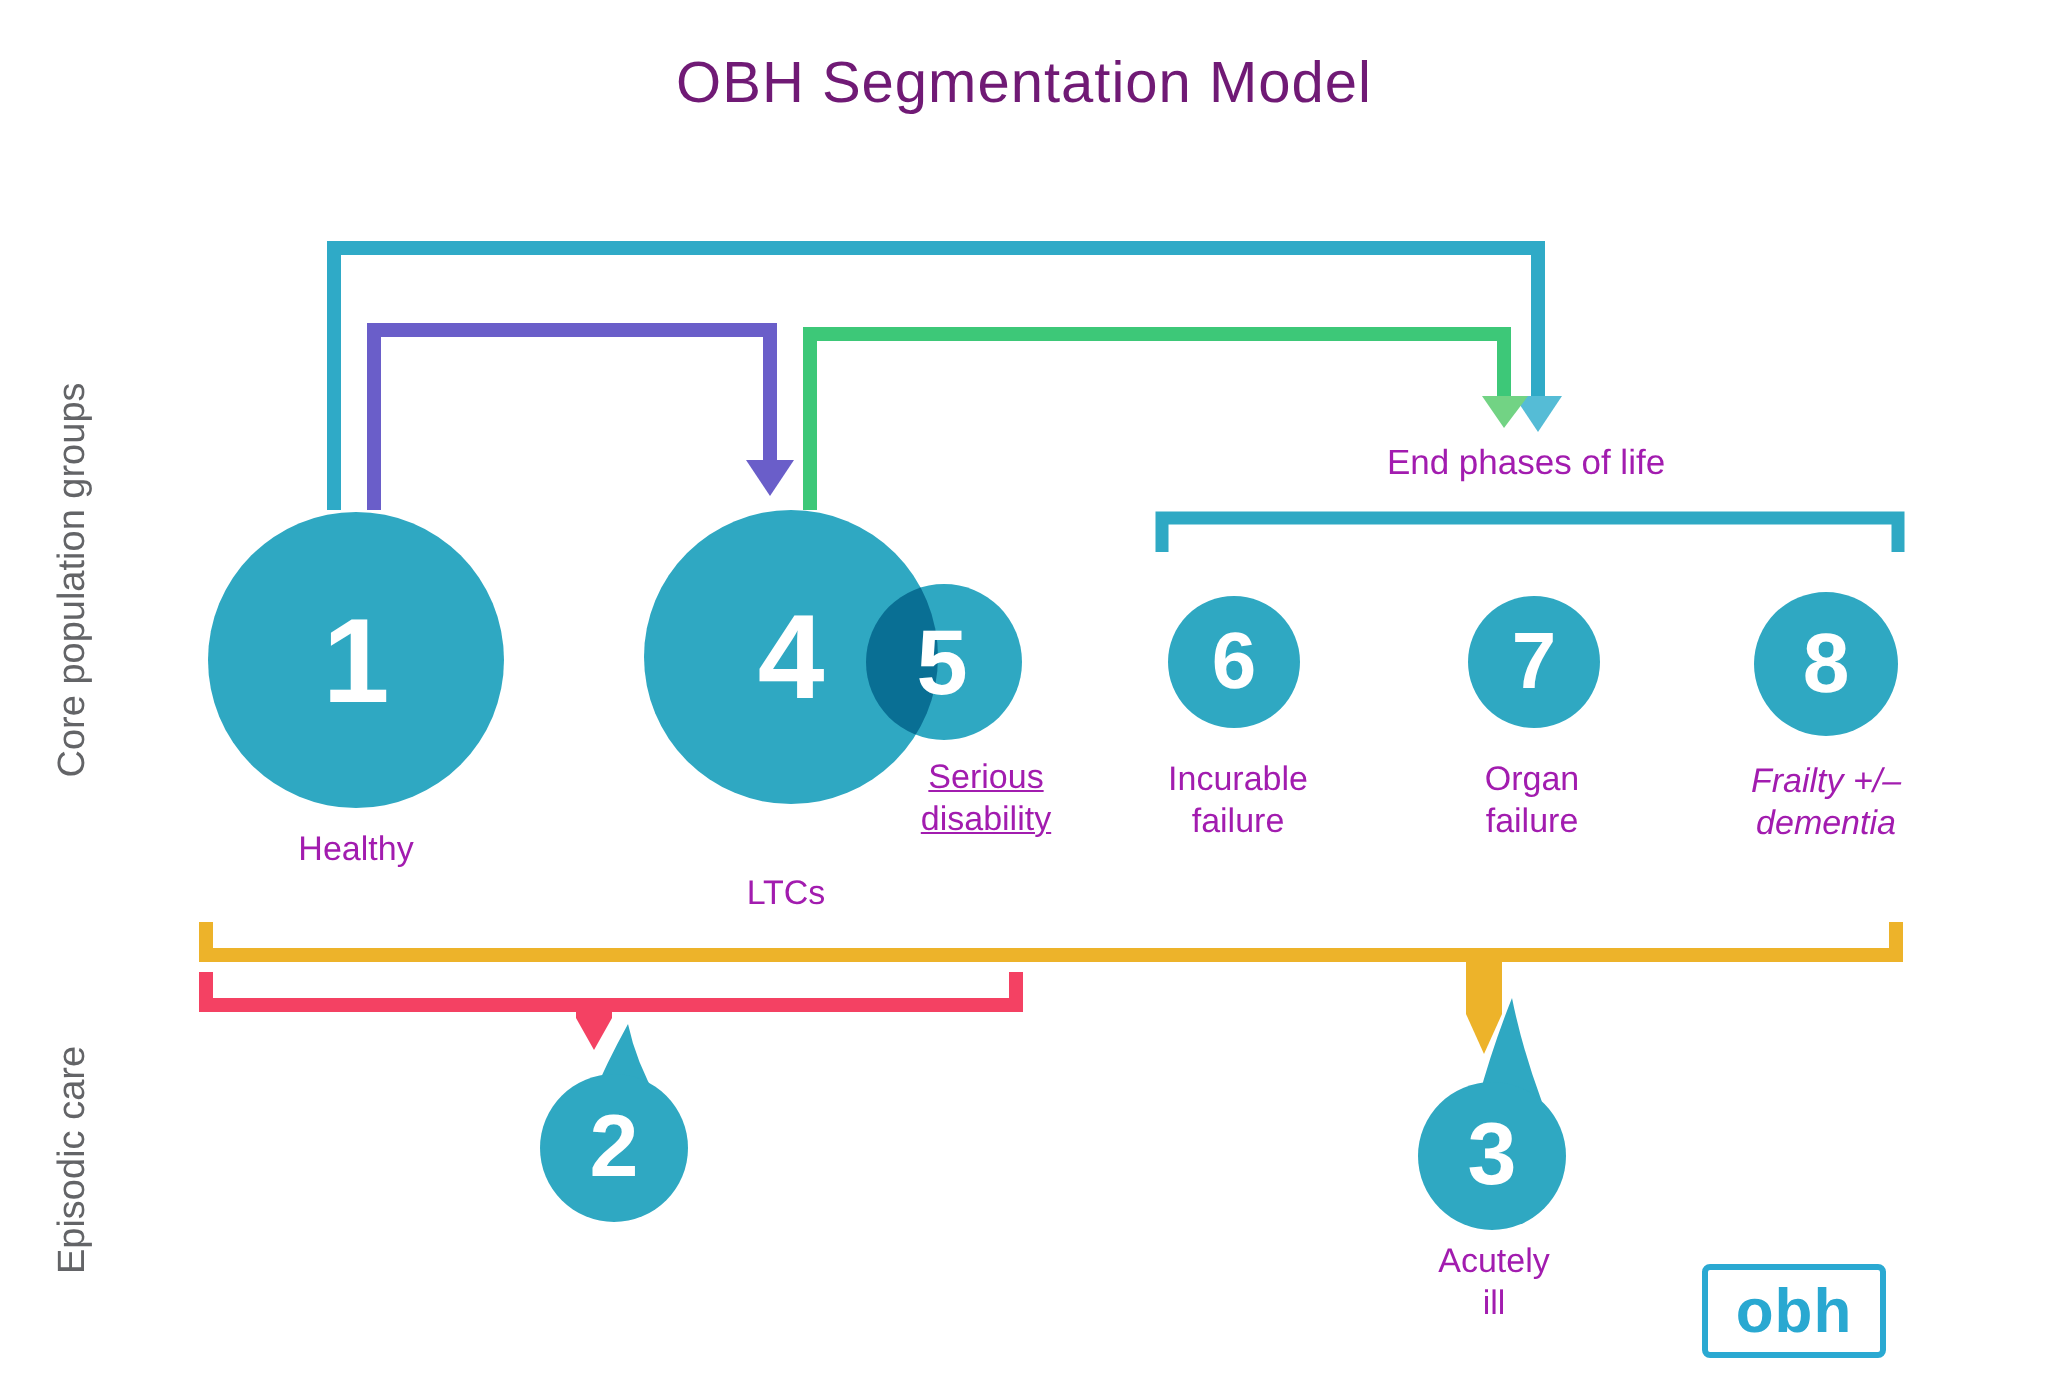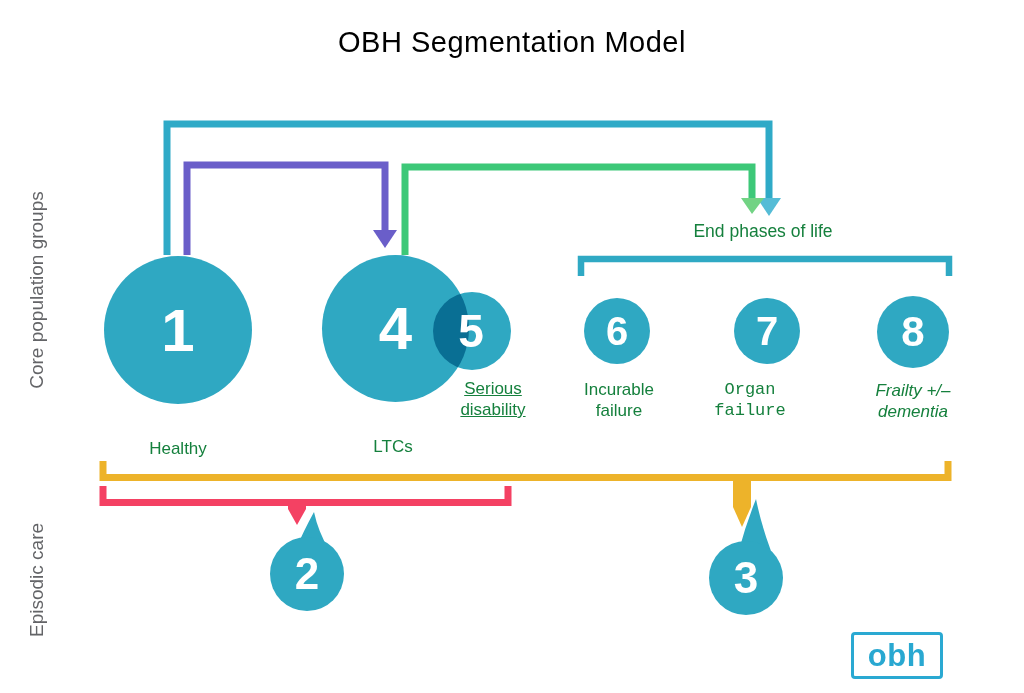--- a/index.html
+++ b/index.html
@@ -2,21 +2,21 @@
 <html><head>
 <meta charset="utf-8">
 <style>
   html,body{margin:0;padding:0;background:#ffffff;}
   #stage{
     position:relative;width:1024px;height:693px;background:#ffffff;overflow:hidden;
     font-family:"Liberation Sans", sans-serif;isolation:isolate;
   }
   .title{
     position:absolute;top:26px;left:0;width:1024px;text-align:center;
-    font-size:29px;font-weight:400;color:#000000;letter-spacing:.5px;
+    font-size:29px;font-weight:400;color:#701a75;letter-spacing:.5px;
   }
   .vlabel{
     position:absolute;white-space:nowrap;color:#636467;font-size:19px;
     transform:translate(-50%,-50%) rotate(-90deg);
   }
   .vlabel.core{left:37px;top:290px;}
   .vlabel.episodic{left:37px;top:580px;}
   svg.connectors{position:absolute;left:0;top:0;}
   .circle{
     position:absolute;border-radius:50%;background:#2fa8c2;color:#ffffff;
@@ -28,28 +28,28 @@
   .c5num{
     position:absolute;left:441px;top:302px;width:60px;height:58px;line-height:58px;
     text-align:center;color:#fff;font-weight:700;font-size:46px;z-index:5;
   }
   .c6{left:584px;top:298px;width:66px;height:66px;font-size:40px;}
   .c7{left:734px;top:298px;width:66px;height:66px;font-size:40px;}
   .c8{left:877px;top:296px;width:72px;height:72px;font-size:42px;}
   .c2{left:270px;top:537px;width:74px;height:74px;font-size:44px;}
   .c3{left:709px;top:541px;width:74px;height:74px;font-size:44px;}
   .lbl{
-    position:absolute;color:#15803d;font-size:17px;line-height:21px;text-align:center;
+    position:absolute;color:#a21caf;font-size:17px;line-height:21px;text-align:center;
   }
   .lbl span{display:block;}
-  .lbl.healthy{left:118px;top:414px;width:120px;margin-top:24px;}
+  .lbl.healthy{left:118px;top:414px;width:120px;}
   .lbl.ltcs{left:343px;top:436px;width:100px;}
   .lbl.serious{left:433px;top:378px;width:120px;text-decoration:underline;}
   .lbl.incurable{left:559px;top:379px;width:120px;}
-  .lbl.organ{left:690px;top:379px;width:120px;font-family:Liberation Mono, monospace;}
+  .lbl.organ{left:706px;top:379px;width:120px;}
   .lbl.frailty{left:853px;top:380px;width:120px;font-style:italic;}
   .lbl.maternal{left:237px;top:620px;width:140px;}
   .lbl.acutely{left:687px;top:620px;width:120px;}
   .lbl.endphases{left:663px;top:221px;width:200px;font-size:17.5px;}
   .logo{
     position:absolute;left:851px;top:632px;width:86px;height:41px;
     border:3.5px solid #2aa9d2;border-radius:4px;color:#29a8d1;
     display:flex;align-items:center;justify-content:center;
     font-size:31px;font-weight:700;letter-spacing:.5px;
   }
@@ -124,18 +124,22 @@
     <span>failure</span>
   </div>
   <div class="lbl organ">
     <span>Organ</span>
     <span>failure</span>
   </div>
   <div class="lbl frailty">
     <span>Frailty +/–</span>
     <span>dementia</span>
   </div>
+  <div class="lbl acutely">
+    <span>Acutely</span>
+    <span>ill</span>
+  </div>
 
   <div class="logo">
     <span>obh</span>
   </div>
 
 </div>
 
 </body></html>

